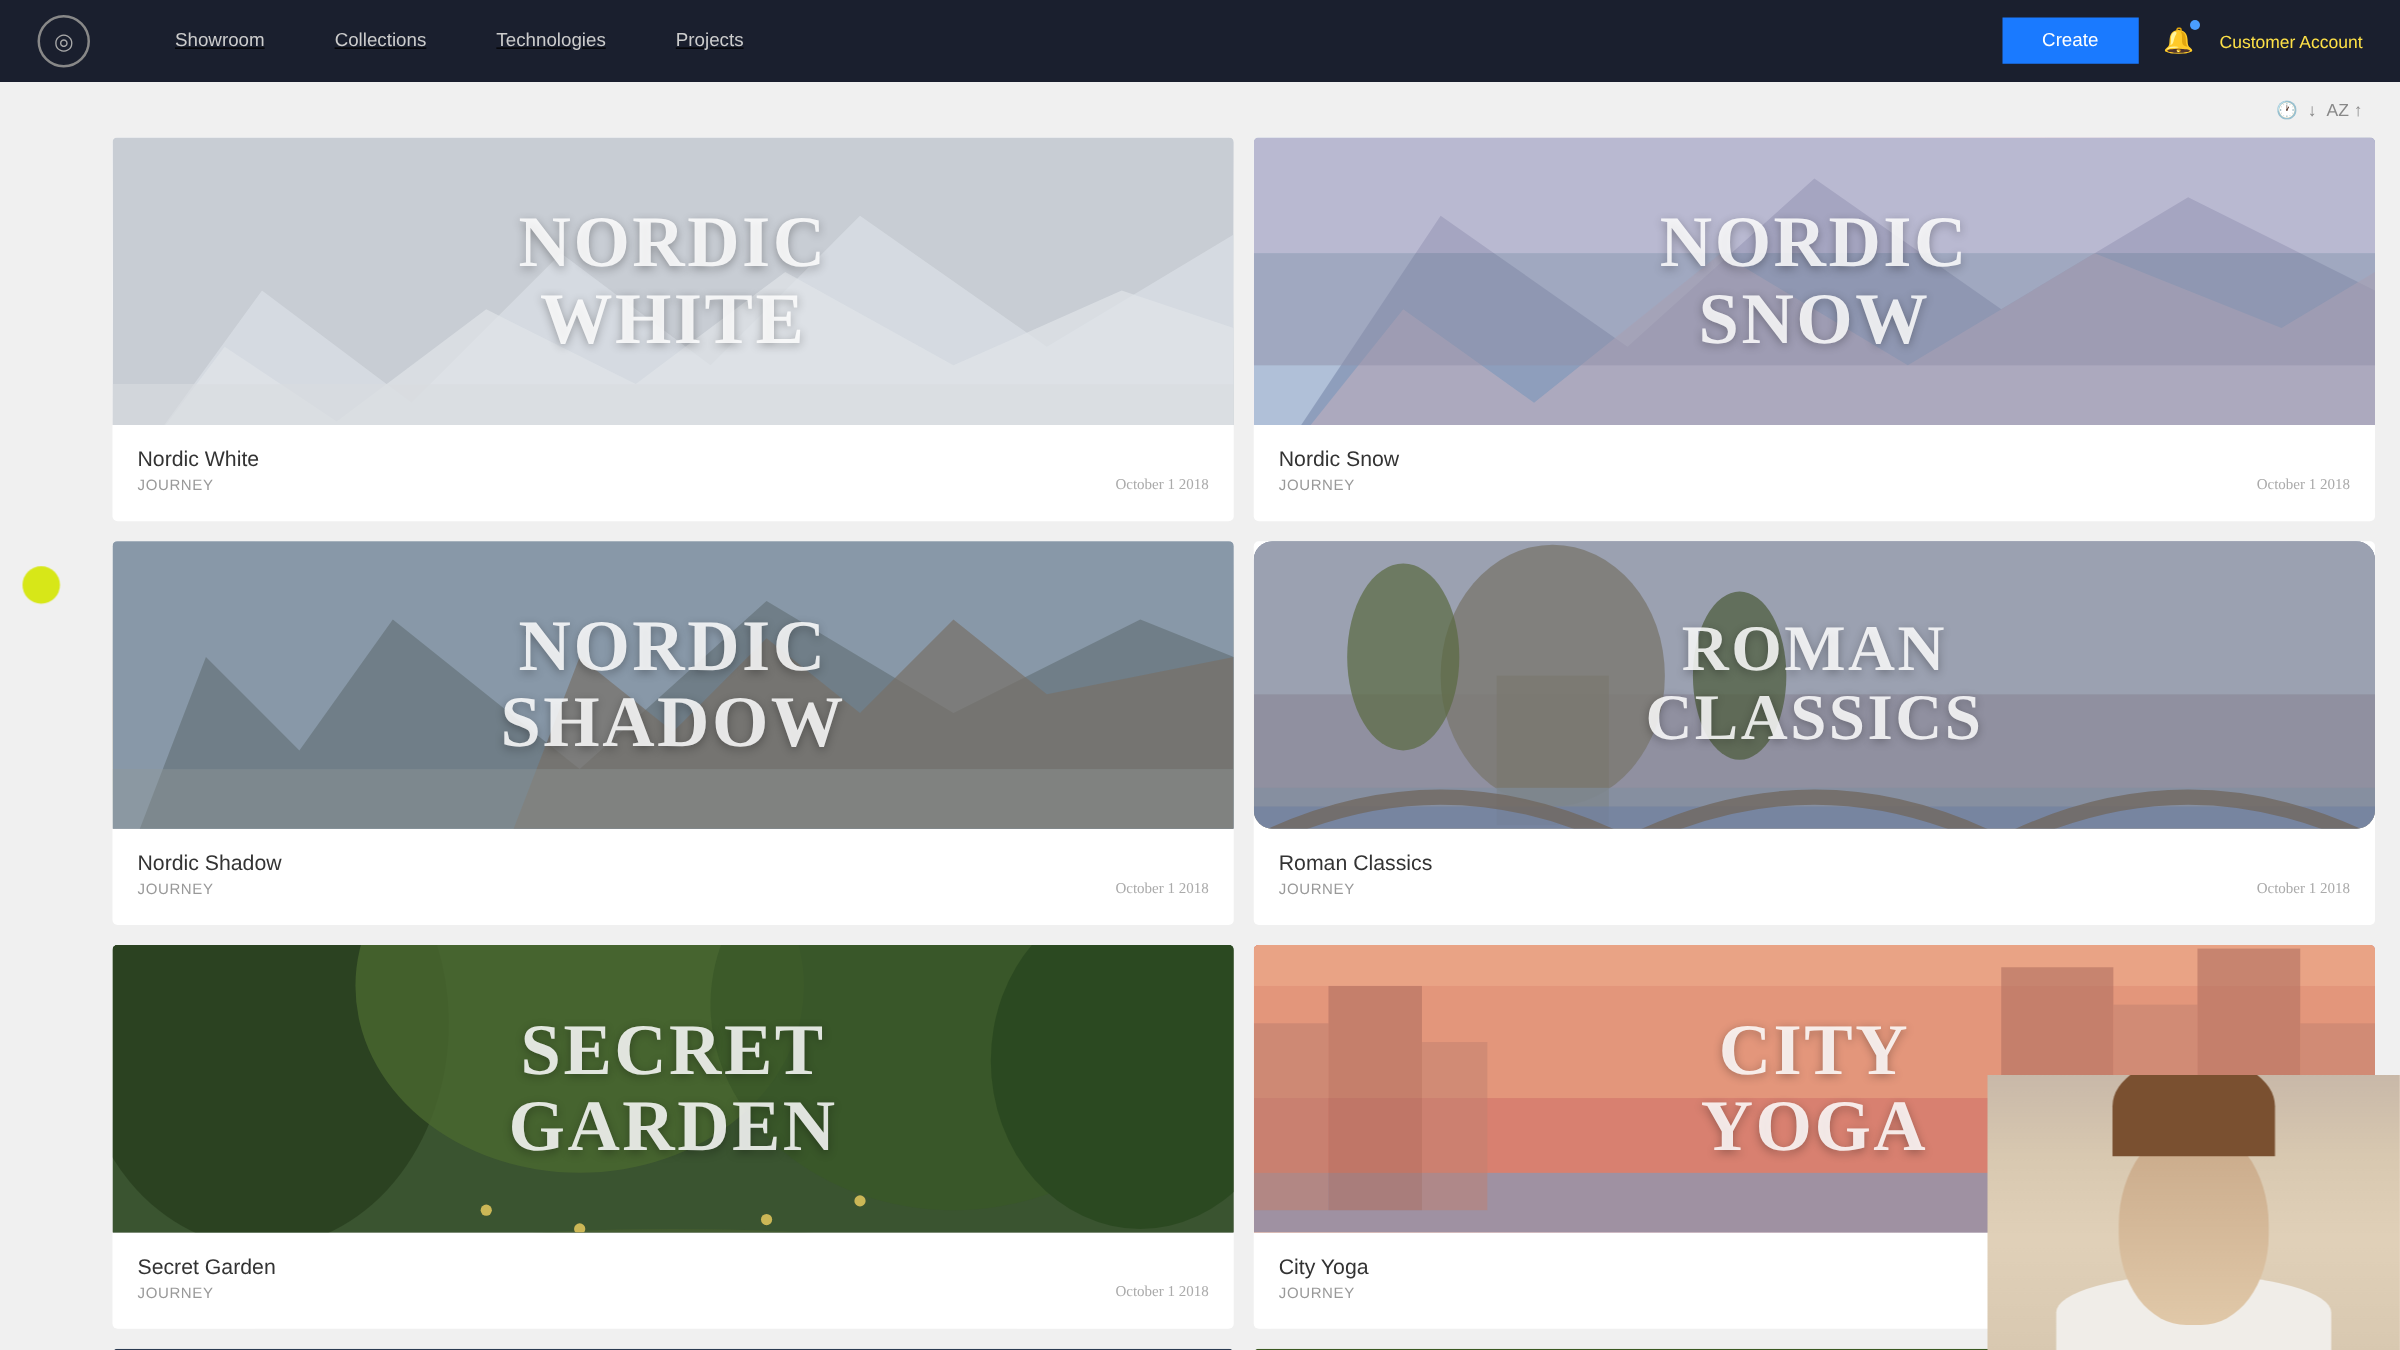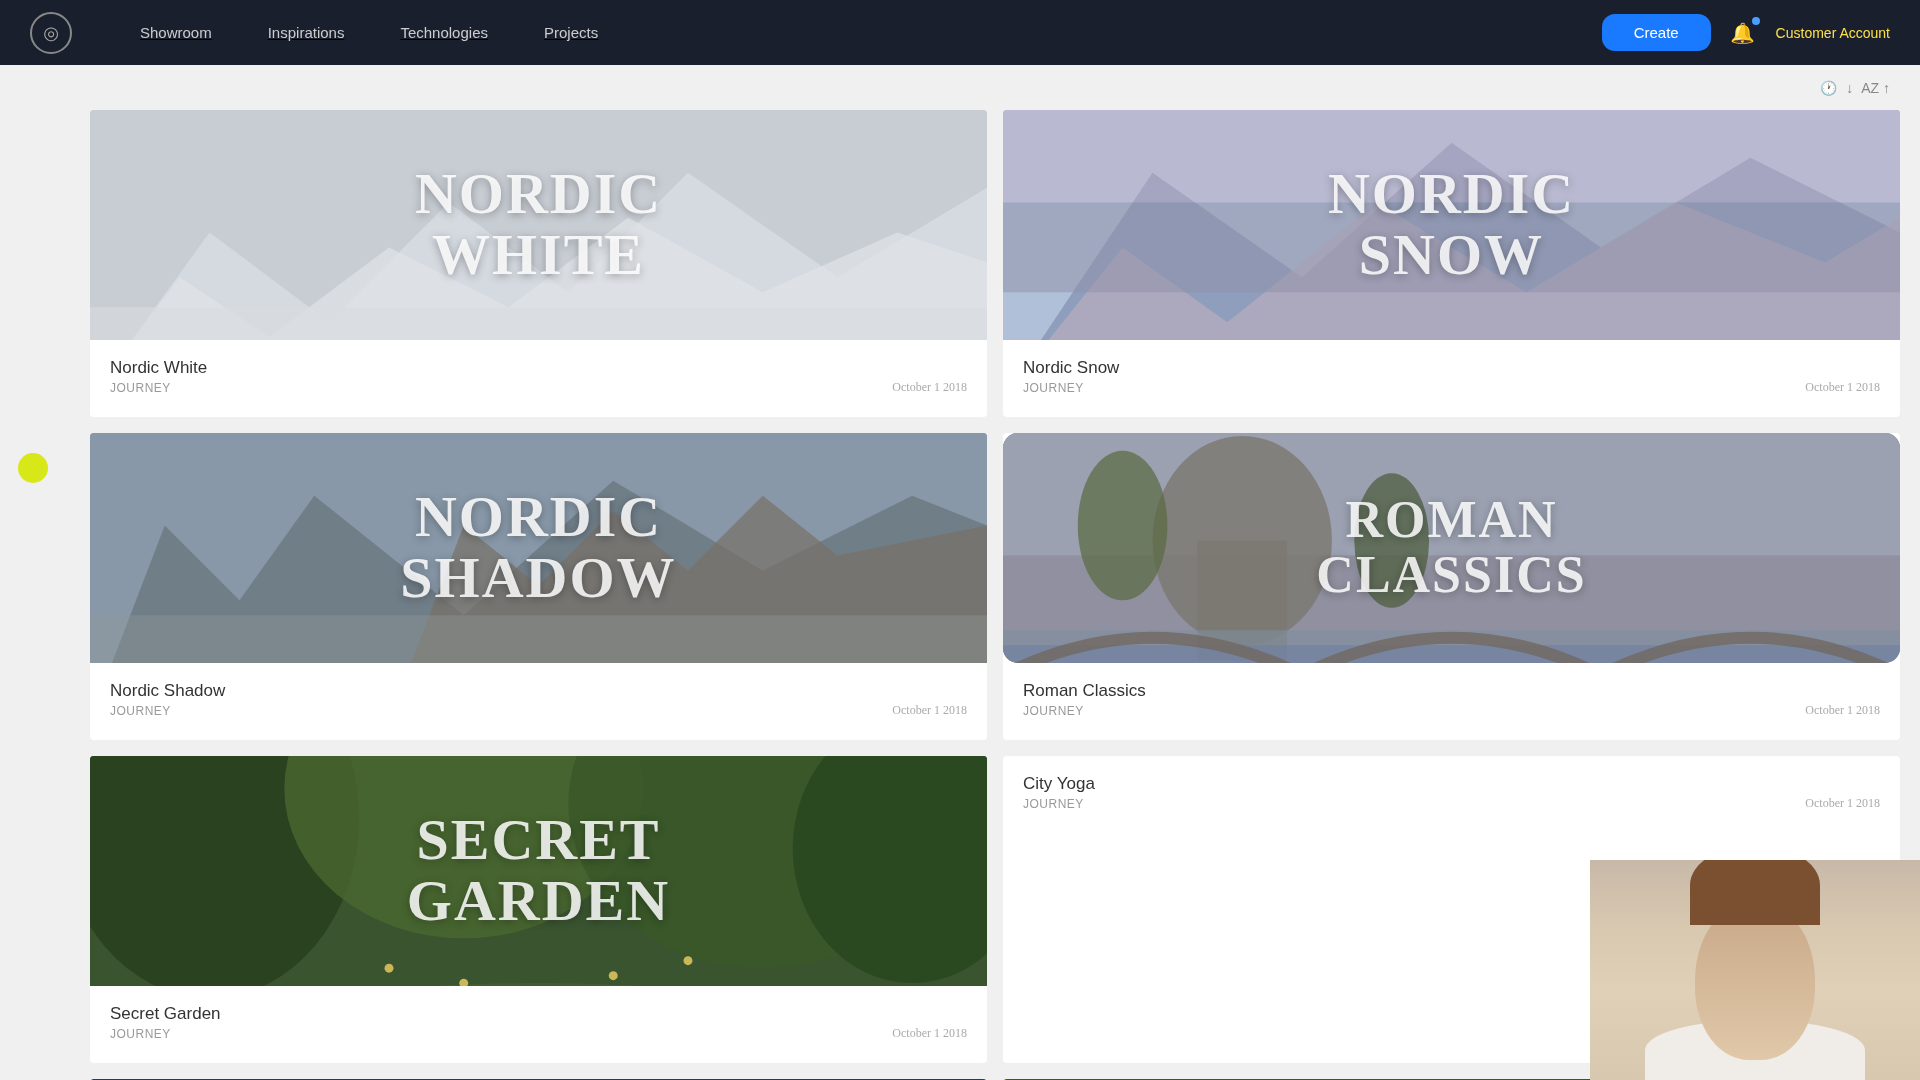--- a/index.html
+++ b/index.html
@@ -53,21 +53,21 @@
       display: flex;
       align-items: center;
       gap: 20px;
       margin-left: auto;
     }
     .create-btn {
       background: #1a7aff;
       color: white;
       border: none;
       padding: 10px 32px;
-      border-radius: 13px;
+      border-radius: 0;
       font-size: 15px;
       font-weight: 500;
       cursor: pointer;
     }
     .bell-icon {
       color: #fff;
       font-size: 20px;
       cursor: pointer;
       position: relative;
     }
@@ -270,21 +270,21 @@
   </style>
 </head>
 <body>
 
 <nav>
   <div class="nav-logo">
     <span>◎</span>
   </div>
   <div class="nav-links">
     <a class="nav-link">Showroom</a>
-    <a class="nav-link">Inspirations</a>
+    <a class="nav-link">Collections</a>
     <a class="nav-link">Technologies</a>
     <a class="nav-link">Projects</a>
   </div>
   <div class="nav-right">
     <button class="create-btn">Create</button>
     <div class="bell-icon">
       🔔
       <div class="bell-badge"></div>
     </div>
     <span class="customer-account">Customer Account</span>
@@ -415,20 +415,40 @@
       <div class="card-info">
         <div class="card-name">Secret Garden</div>
         <div class="card-meta">
           <span class="card-type">JOURNEY</span>
           <span class="card-date">October 1 2018</span>
         </div>
       </div>
     </div>
 
     <div class="card card-city-yoga">
+      <div class="card-image">
+        <svg width="100%" height="100%" style="position:absolute;top:0;left:0;" viewBox="0 0 600 230" preserveAspectRatio="xMidYMid slice">
+          <rect width="600" height="230" fill="#d88070"></rect>
+
+          <rect width="600" height="120" fill="#e8a080" opacity="0.7"></rect>
+          <rect width="600" height="60" fill="#f0b090" opacity="0.5"></rect>
+
+          <rect y="160" width="600" height="70" fill="#8898b8" opacity="0.7"></rect>
+
+          <rect x="0" y="80" width="40" height="100" fill="#c08070" opacity="0.6"></rect>
+          <rect x="40" y="60" width="50" height="120" fill="#b07060" opacity="0.6"></rect>
+          <rect x="90" y="90" width="35" height="90" fill="#c08070" opacity="0.5"></rect>
+          <rect x="400" y="50" width="60" height="130" fill="#b07060" opacity="0.6"></rect>
+          <rect x="460" y="70" width="45" height="110" fill="#c08070" opacity="0.5"></rect>
+          <rect x="505" y="40" width="55" height="140" fill="#b07060" opacity="0.6"></rect>
+          <rect x="560" y="80" width="40" height="100" fill="#c08070" opacity="0.5"></rect>
+        </svg>
+        <div class="card-title-overlay" style="white-space:pre-line;">CITY
+YOGA</div>
+      </div>
       <div class="card-info">
         <div class="card-name">City Yoga</div>
         <div class="card-meta">
           <span class="card-type">JOURNEY</span>
           <span class="card-date">October 1 2018</span>
         </div>
       </div>
     </div>
 
     <div class="card card-bottom-left" style="height:80px; overflow:hidden;">

